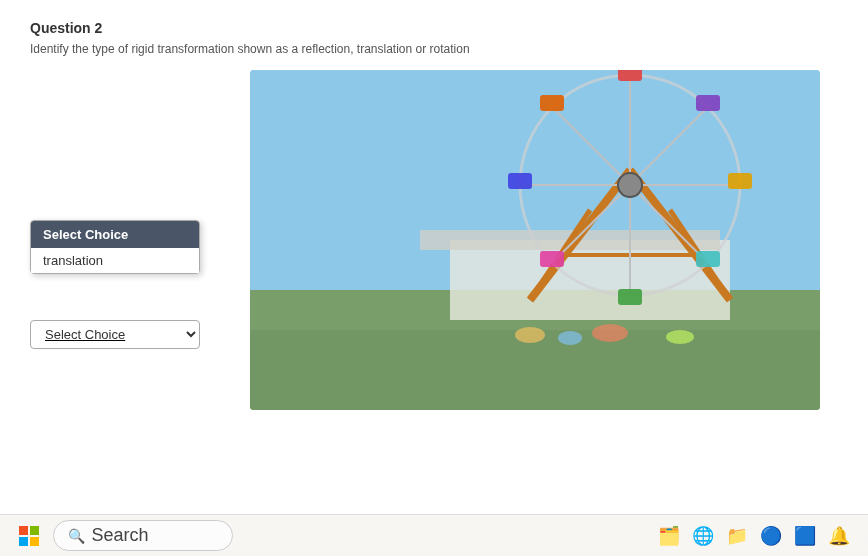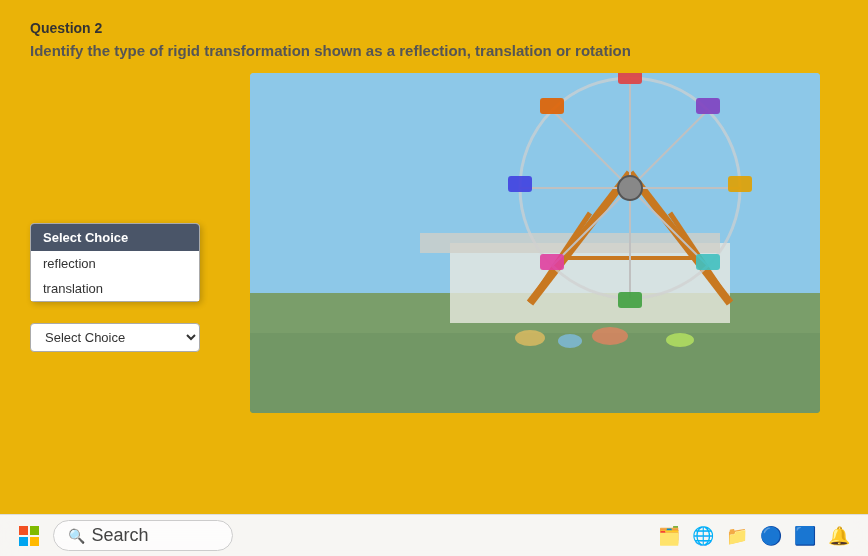--- a/index.html
+++ b/index.html
@@ -11,54 +11,54 @@
       overflow: hidden;
       position: relative;
     }
 
     .main-content {
       position: absolute;
       top: 0;
       left: 0;
       right: 0;
       bottom: 42px;
-      background: #eab308;
+      background: #ffffff;
       display: flex;
       flex-direction: column;
       padding: 20px 30px;
     }
 
     .question-label {
       font-size: 14px;
       font-weight: bold;
       color: #333;
       margin-bottom: 6px;
     }
 
     .question-text {
-      font-size: 15px;
+      font-size: 12px;
       color: #555;
       margin-bottom: 14px;
-      font-weight: bold;
     }
 
     .content-area {
       display: flex;
       flex-direction: row;
       gap: 20px;
       flex: 1;
     }
 
     .left-panel {
       display: flex;
       flex-direction: column;
       gap: 10px;
       width: 200px;
       padding-top: 240px;
       position: relative;
+      text-decoration: underline;
     }
 
     .dropdown-container {
       position: relative;
       width: 190px;
     }
 
     .dropdown-open {
       background: white;
       border: 1px solid #aaa;
@@ -196,21 +196,20 @@
   <div class="question-label">Question 2</div>
   <div class="question-text">Identify the type of rigid transformation shown as a reflection, translation or rotation</div>
 
   <div class="content-area">
 
     <div class="left-panel">
 
       <div class="dropdown-container">
         <div class="dropdown-open">
           <div class="dropdown-header">Select Choice</div>
-          <div class="dropdown-option">reflection</div>
           <div class="dropdown-option">translation</div>
         </div>
       </div>
 
       <select class="select-dropdown">
         <option>Select Choice</option>
         <option>reflection</option>
         <option>translation</option>
         <option>rotation</option>
       </select>

